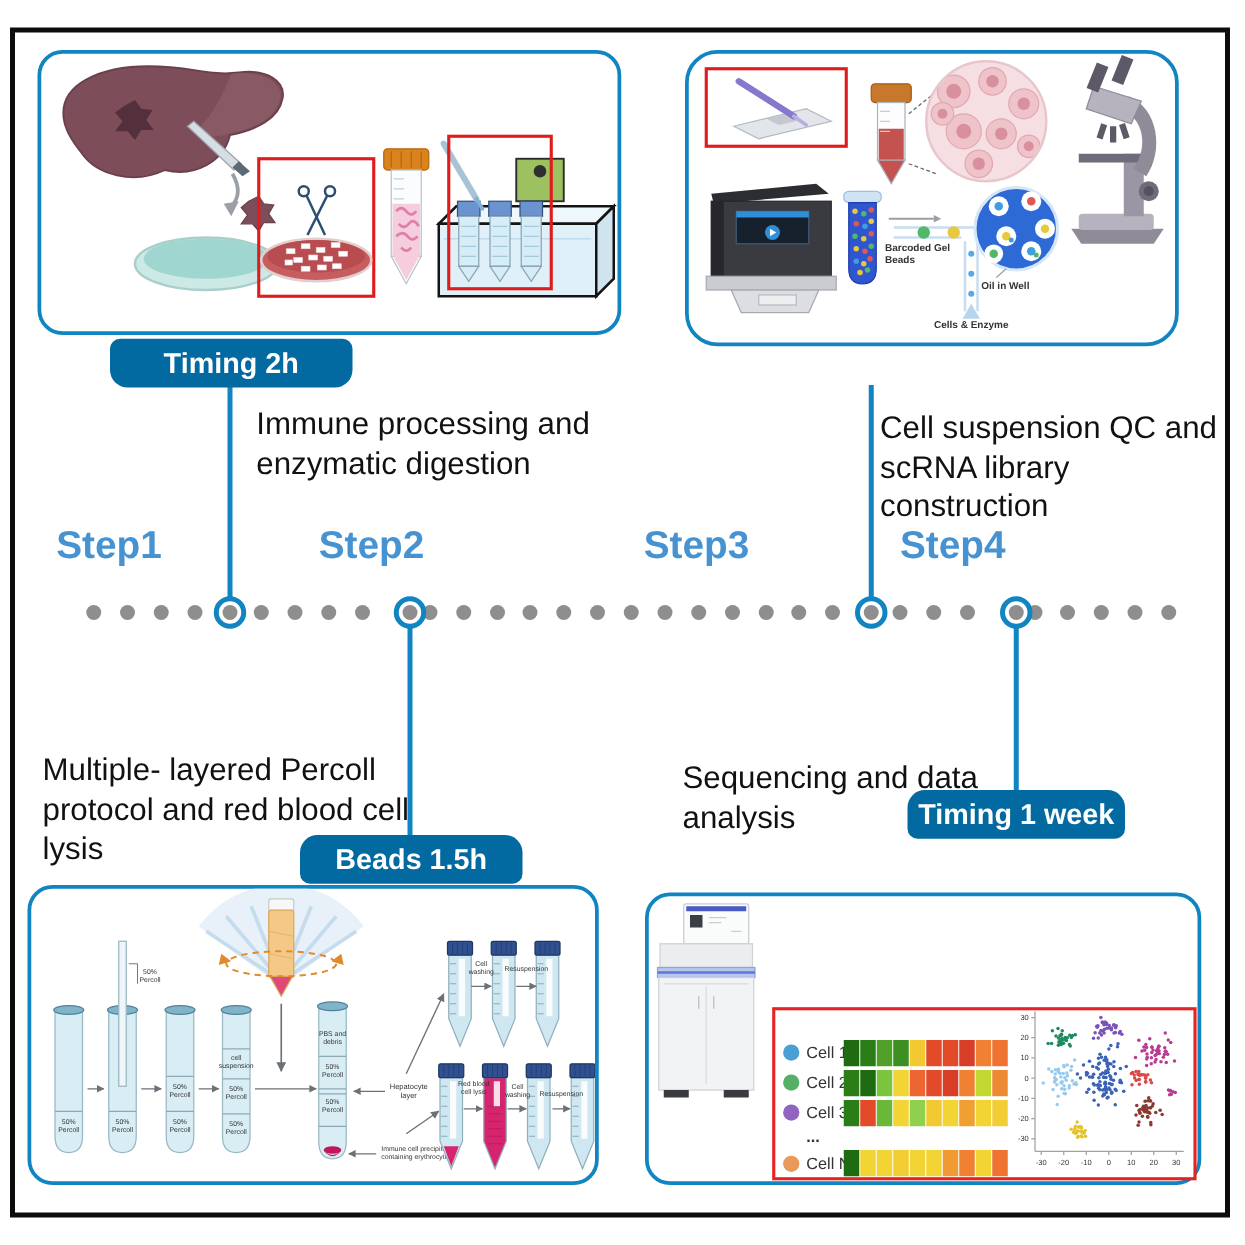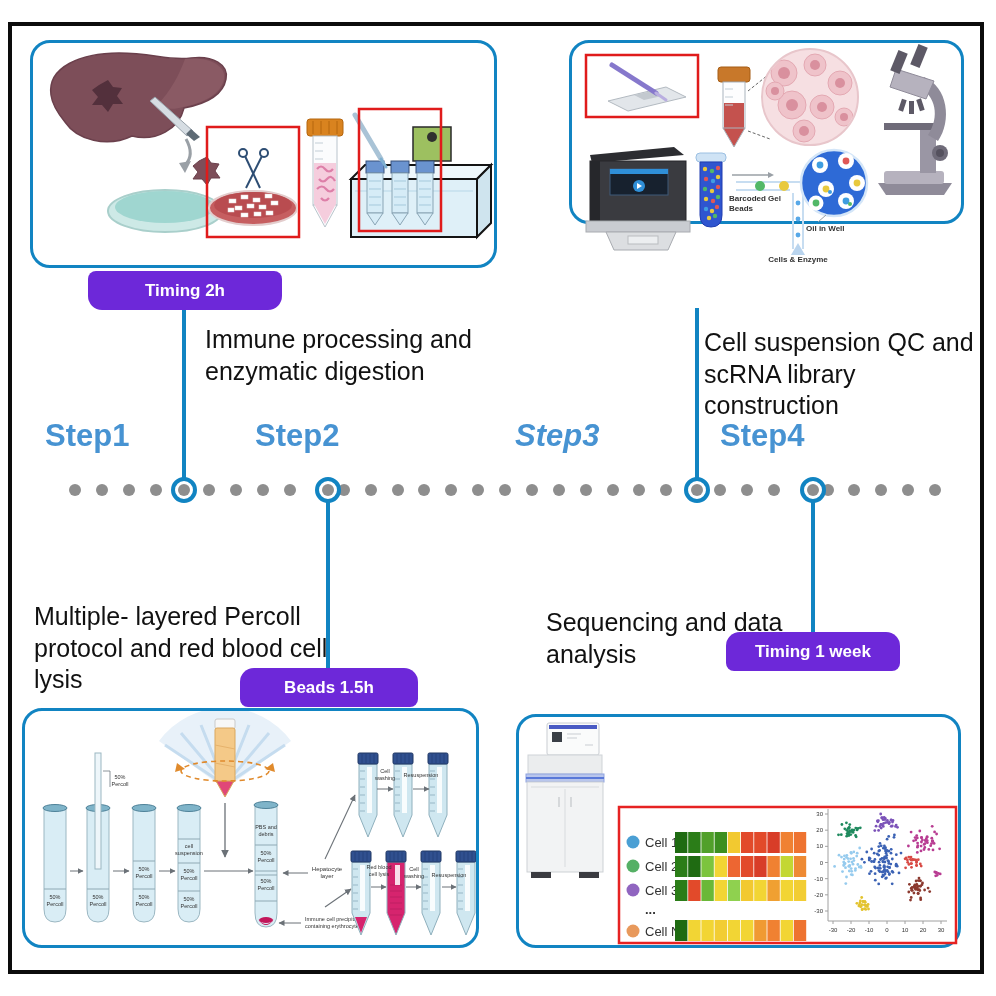--- a/index.html
+++ b/index.html
@@ -1,20 +1,20 @@
 <!DOCTYPE html>
 <html><head>
 <meta charset="utf-8">
 <style>
   html,body{margin:0;padding:0;background:#fff;}
   #stage{position:relative;width:996px;height:996px;background:#fff;overflow:hidden;
          font-family:"Liberation Sans",sans-serif;}
   .frame{position:absolute;left:8px;top:22px;width:968px;height:944px;border:4px solid #0c0c0c;}
   .panel{position:absolute;background:#fff;border:3px solid #1184c2;border-radius:20px;box-sizing:border-box;}
-  .tab{position:absolute;background:#6d28d9;color:#fff;font-weight:bold;font-size:17px;
+  .tab{position:absolute;background:#0369a1;color:#fff;font-weight:bold;font-size:23px;
        display:flex;align-items:center;justify-content:center;z-index:5;}
   .tab.top{border-radius:8px 8px 14px 14px;}
   .tab.bottom{border-radius:14px 14px 8px 8px;}
   .stem{position:absolute;width:4px;background:#1184c2;z-index:1;}
   .ring{position:absolute;width:18px;height:18px;border:4px solid #1184c2;border-radius:50%;background:#fff;z-index:3;}
   .ring .rdot{position:absolute;left:3px;top:3px;width:12px;height:12px;border-radius:50%;}
   .dot{position:absolute;width:12px;height:12px;border-radius:50%;z-index:2;}
   .step{position:absolute;width:120px;text-align:left;font-weight:bold;font-size:31px;color:#4793d2;}
   .desc{position:absolute;font-size:25px;line-height:1.26;color:#111;}
   svg{font-family:"Liberation Sans",sans-serif;}
@@ -36,21 +36,21 @@
     </div>
   <div class="tab bottom" style="left:240px;top:668px;width:178px;height:39px;">
       <span>Beads 1.5h</span>
     </div>
   <div class="tab bottom" style="left:726px;top:632px;width:174px;height:39px;">
       <span>Timing 1 week</span>
     </div>
 
   <div class="step" style="left:45px;top:418px;">Step1</div>
   <div class="step" style="left:255px;top:418px;">Step2</div>
-  <div class="step" style="left:515px;top:418px;font-style:italic;">Step3</div>
+  <div class="step" style="left:515px;top:418px;">Step3</div>
   <div class="step" style="left:720px;top:418px;">Step4</div>
 
   <div class="desc" style="left:205px;top:324px;width:272px;">Immune processing and enzymatic digestion</div>
   <div class="desc" style="left:34px;top:601px;width:308px;">Multiple- layered Percoll protocol and red blood cell lysis</div>
   <div class="desc" style="left:704px;top:327px;width:270px;">Cell suspension QC and scRNA library construction</div>
   <div class="desc" style="left:546px;top:607px;width:280px;">Sequencing and data analysis</div>
 
   <div id="timeline">
       <div class="dot" style="left: 69px; top: 484px; background: rgb(142, 142, 142);"></div>
       <div class="dot" style="left: 95.875px; top: 484px; background: rgb(142, 142, 142);"></div>
@@ -206,21 +206,21 @@
         </g>
         <g>
           <line x1="322" y1="72" x2="348" y2="116" stroke="#a9c3d6" stroke-width="5" stroke-linecap="round"></line>
           <line x1="348" y1="116" x2="353" y2="124" stroke="#7fb0d0" stroke-width="3" stroke-linecap="round"></line>
         </g>
         <rect x="326" y="66" width="82" height="122" fill="none" stroke="#e01b1b" stroke-width="2.5"></rect>
       </g>
     </svg>
   </div>
 
-  <div class="panel" style="left:569px;top:40px;width:395px;height:184px;">
+  <div class="panel" style="left:548px;top:40px;width:395px;height:237px;border-radius:26px;">
     <svg width="389" height="222" viewBox="0 0 389 222">
       <defs>
         <clipPath id="cellclip">
             <circle cx="238" cy="54" r="47"></circle>
           </clipPath>
       </defs>
       <rect x="14" y="12" width="112" height="62" fill="none" stroke="#e01b1b" stroke-width="2.5"></rect>
       <g>
         <polygon points="36,58 94,44 114,54 56,68" fill="#e2e6ea" stroke="#b3bac1"></polygon>
         <polygon points="62,52 80,48 90,53 72,57" fill="#c3c9cf"></polygon>

